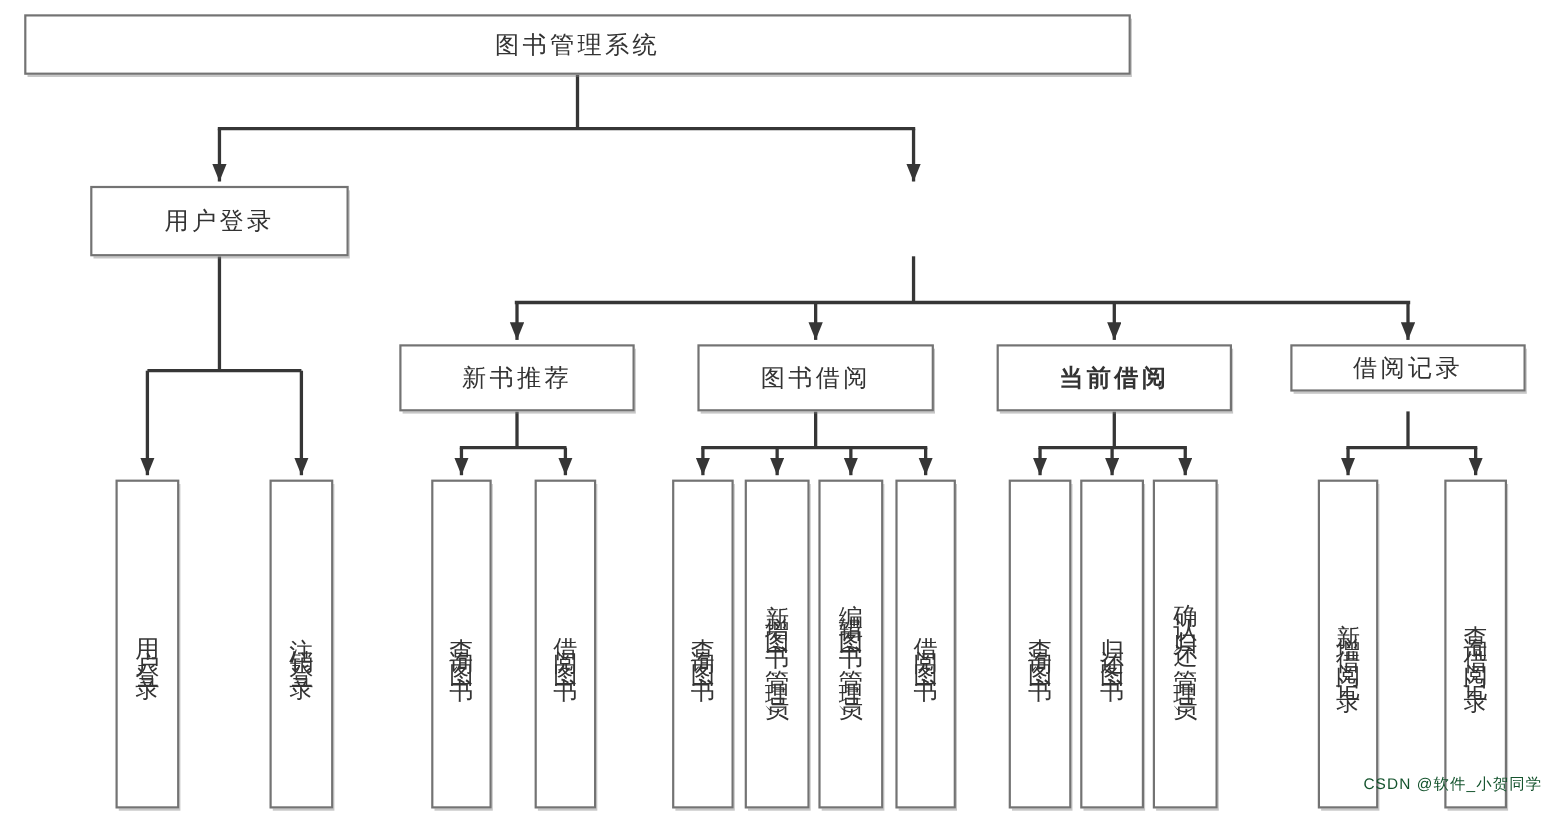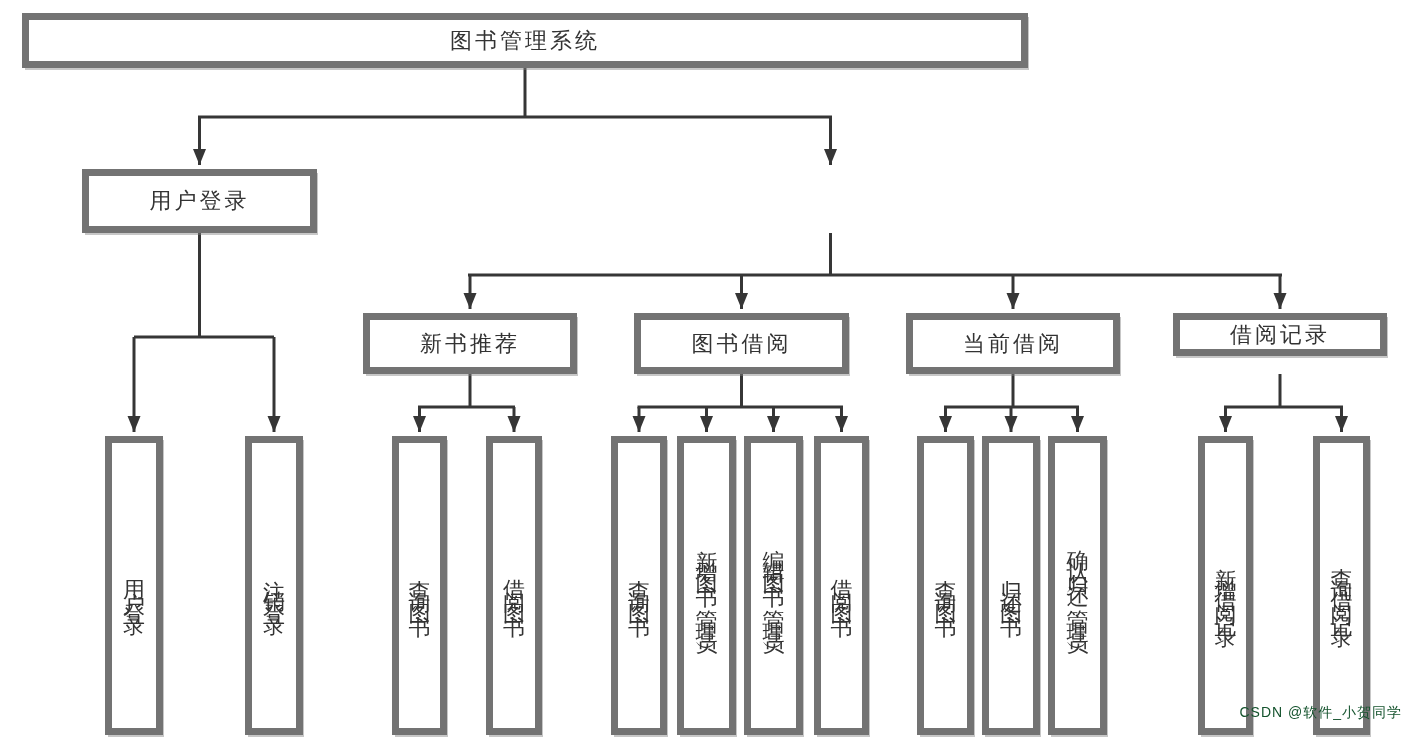--- a/index.html
+++ b/index.html
@@ -3,21 +3,21 @@
 <meta charset="utf-8">
 <style>
   html,body{margin:0;padding:0;background:#ffffff;}
   .stage{
     position:relative;width:1405px;height:747px;background:#fff;
     font-family:"Liberation Sans", sans-serif;color:#333;overflow:hidden;
   }
   .connectors{position:absolute;left:0;top:0;z-index:0;}
   .node{
     position:absolute;box-sizing:border-box;background:#fff;
-    border:7px solid #737373;z-index:1;
+    border:2px solid #737373;z-index:1;
     display:flex;align-items:center;justify-content:center;
     box-shadow:2px 3px 0 -1px rgba(130,130,130,0.45);
   }
   .hnode{font-size:22px;letter-spacing:3px;white-space:nowrap;}
   .vnode span{
     writing-mode:vertical-rl;text-orientation:mixed;
     font-size:22px;letter-spacing:12px;line-height:1;white-space:nowrap;
   }
   .watermark{
     position:absolute;right:3px;top:704px;z-index:3;
@@ -78,21 +78,21 @@
       <path d="M1341.5,407 L1341.5,432" marker-end="url(#ah)"></path>
     </g>
   </svg>
 
   <div class="node hnode" style="left:22px;top:13px;width:1006px;height:55px;">图书管理系统</div>
 
   <div class="node hnode" style="left:82px;top:169px;width:235px;height:64px;">用户登录</div>
 
   <div class="node hnode" style="left:363px;top:313px;width:214px;height:61px;">新书推荐</div>
   <div class="node hnode" style="left:634px;top:313px;width:215px;height:61px;">图书借阅</div>
-  <div class="node hnode" style="left:906px;top:313px;width:214px;height:61px;">当前借阅</div>
+  <div class="node hnode" style="left:906px;top:313px;width:214px;height:61px;font-weight:bold;">当前借阅</div>
   <div class="node hnode" style="left:1173px;top:313px;width:214px;height:43px;">借阅记录</div>
 
   <div class="node vnode" style="left:105px;top:436px;width:58px;height:299px;">
     <span>用户登录</span>
   </div>
   <div class="node vnode" style="left:245px;top:436px;width:58px;height:299px;">
     <span>注销登录</span>
   </div>
 
   <div class="node vnode" style="left:392px;top:436px;width:55px;height:299px;">

